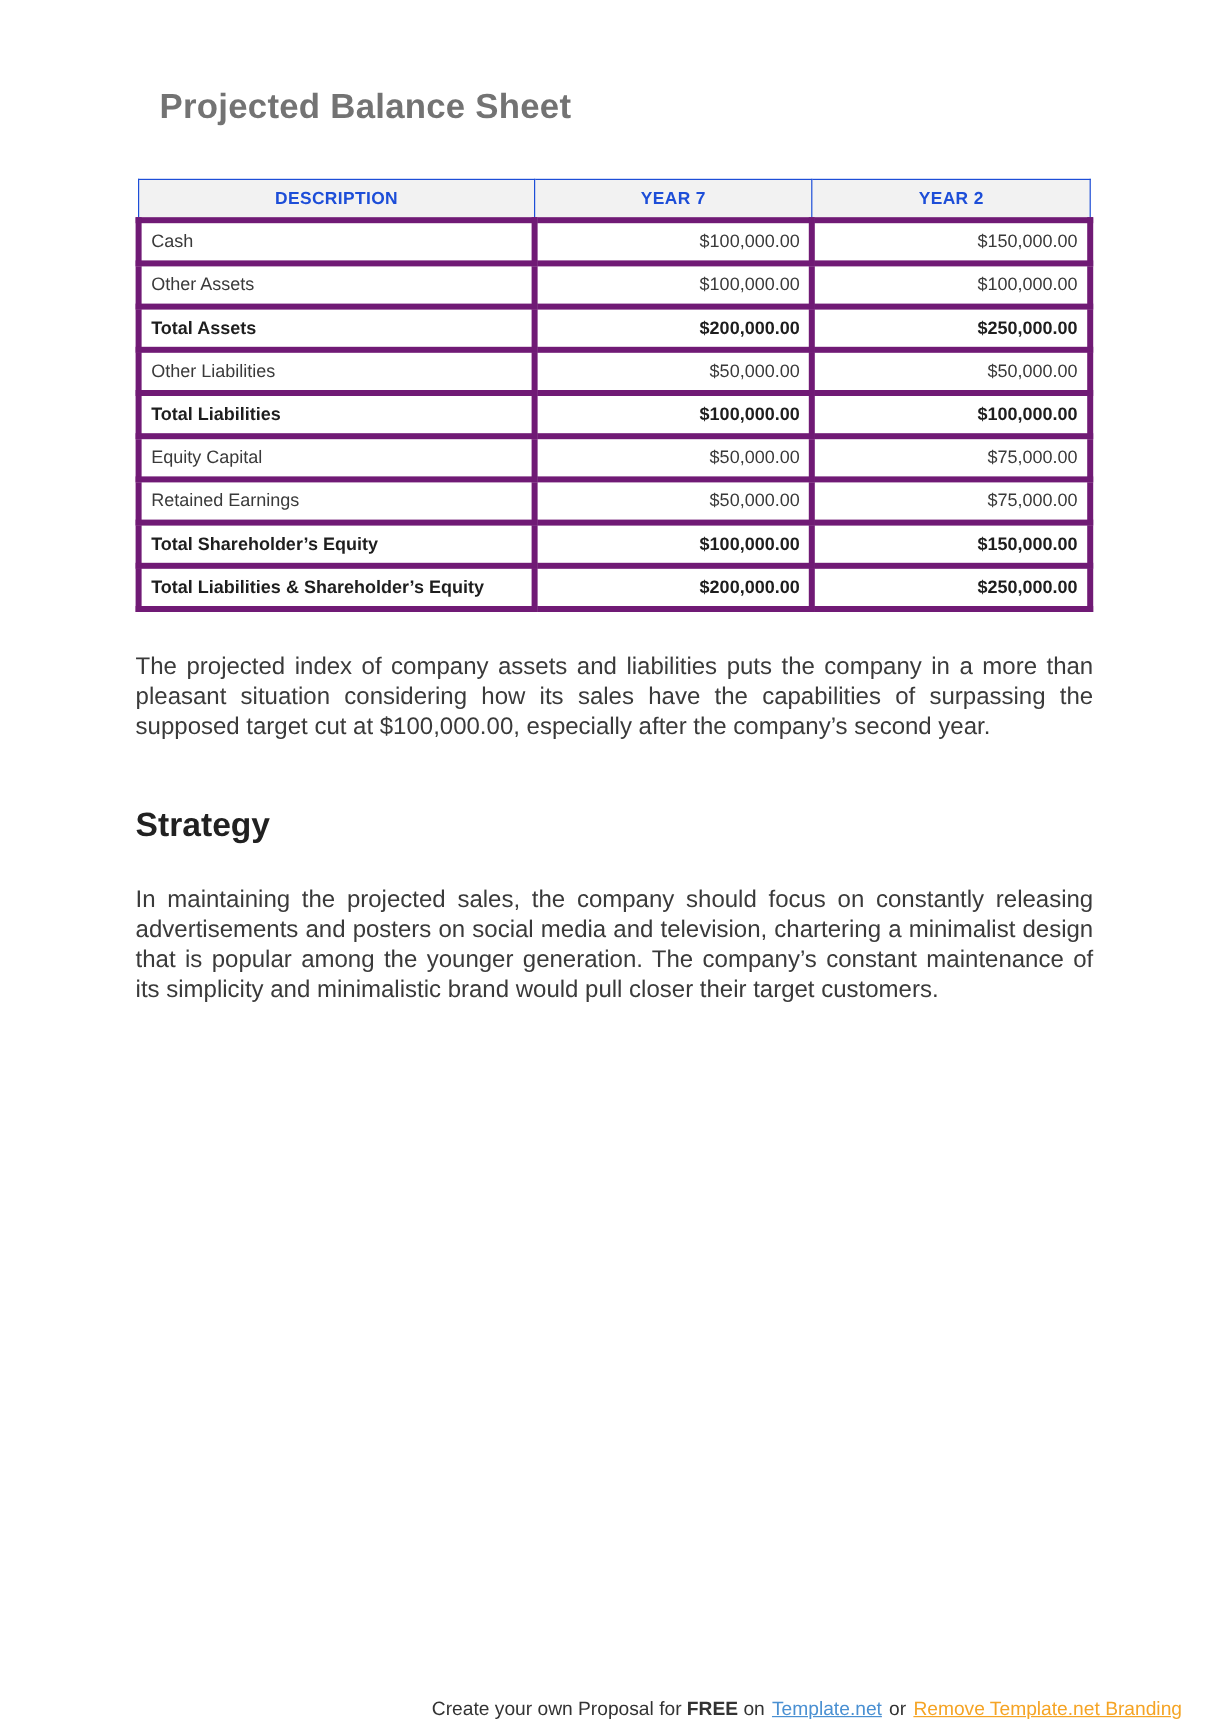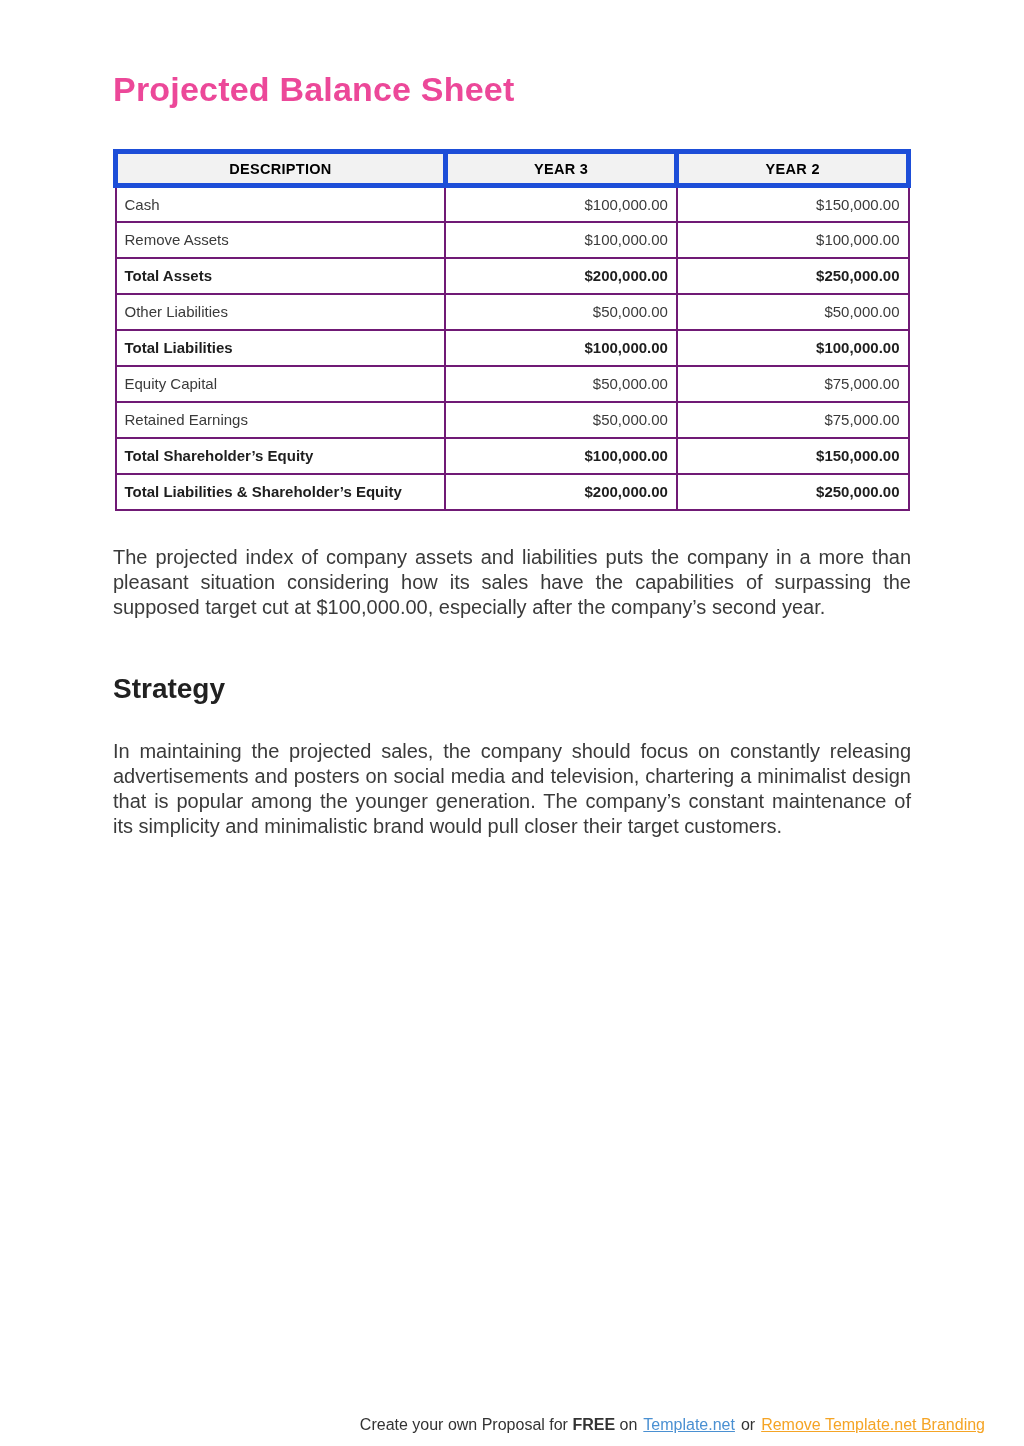--- a/index.html
+++ b/index.html
@@ -9,46 +9,47 @@
     height: 1446px;
     position: relative;
     font-family: "Liberation Sans", sans-serif;
     color: #3a3a3a;
     overflow: hidden;
   }
   .page {
     padding: 72px 113px 0 113px;
   }
   .doc-title {
-    font-size: 34px;
+    font-size: 29px;
     line-height: 34px;
     font-weight: 700;
-    color: #ec4899;
+    color: #737373;
     letter-spacing: 0.2px;
+    margin-left: 20px;
   }
   table.balance-table {
     width: 100%;
     border-collapse: collapse;
     margin-top: 43px;
     table-layout: fixed;
   }
   .balance-table col.col-desc { width: 41.6%; }
   .balance-table col.col-year { width: 29.2%; }
   .balance-table th {
     background: #f2f2f2;
-    border: 5px solid #1d4ed8;
+    border: 1px solid #1d4ed8;
     height: 34px;
     font-size: 14.5px;
     font-weight: 700;
-    color: #000000;
+    color: #1d4ed8;
     text-align: center;
     letter-spacing: 0.3px;
   }
   .balance-table td {
-    border: 2px solid #701a75;
+    border: 5px solid #701a75;
     height: 36px;
     font-size: 15px;
     color: #3a3a3a;
     padding: 0 8px;
     vertical-align: middle;
   }
   .balance-table td.desc { text-align: left; }
   .balance-table td.amount { text-align: right; }
   .balance-table tr.total-row td {
     font-weight: 700;
@@ -91,32 +92,32 @@
 
   <table class="balance-table">
     <colgroup>
       <col class="col-desc">
       <col class="col-year">
       <col class="col-year">
     </colgroup>
     <thead>
       <tr>
         <th>DESCRIPTION</th>
-        <th>YEAR 3</th>
+        <th>YEAR 7</th>
         <th>YEAR 2</th>
       </tr>
     </thead>
     <tbody>
         <tr>
           <td class="desc">Cash</td>
           <td class="amount">$100,000.00</td>
           <td class="amount">$150,000.00</td>
         </tr>
         <tr>
-          <td class="desc">Remove Assets</td>
+          <td class="desc">Other Assets</td>
           <td class="amount">$100,000.00</td>
           <td class="amount">$100,000.00</td>
         </tr>
         <tr class="total-row">
           <td class="desc">Total Assets</td>
           <td class="amount">$200,000.00</td>
           <td class="amount">$250,000.00</td>
         </tr>
         <tr>
           <td class="desc">Other Liabilities</td>

